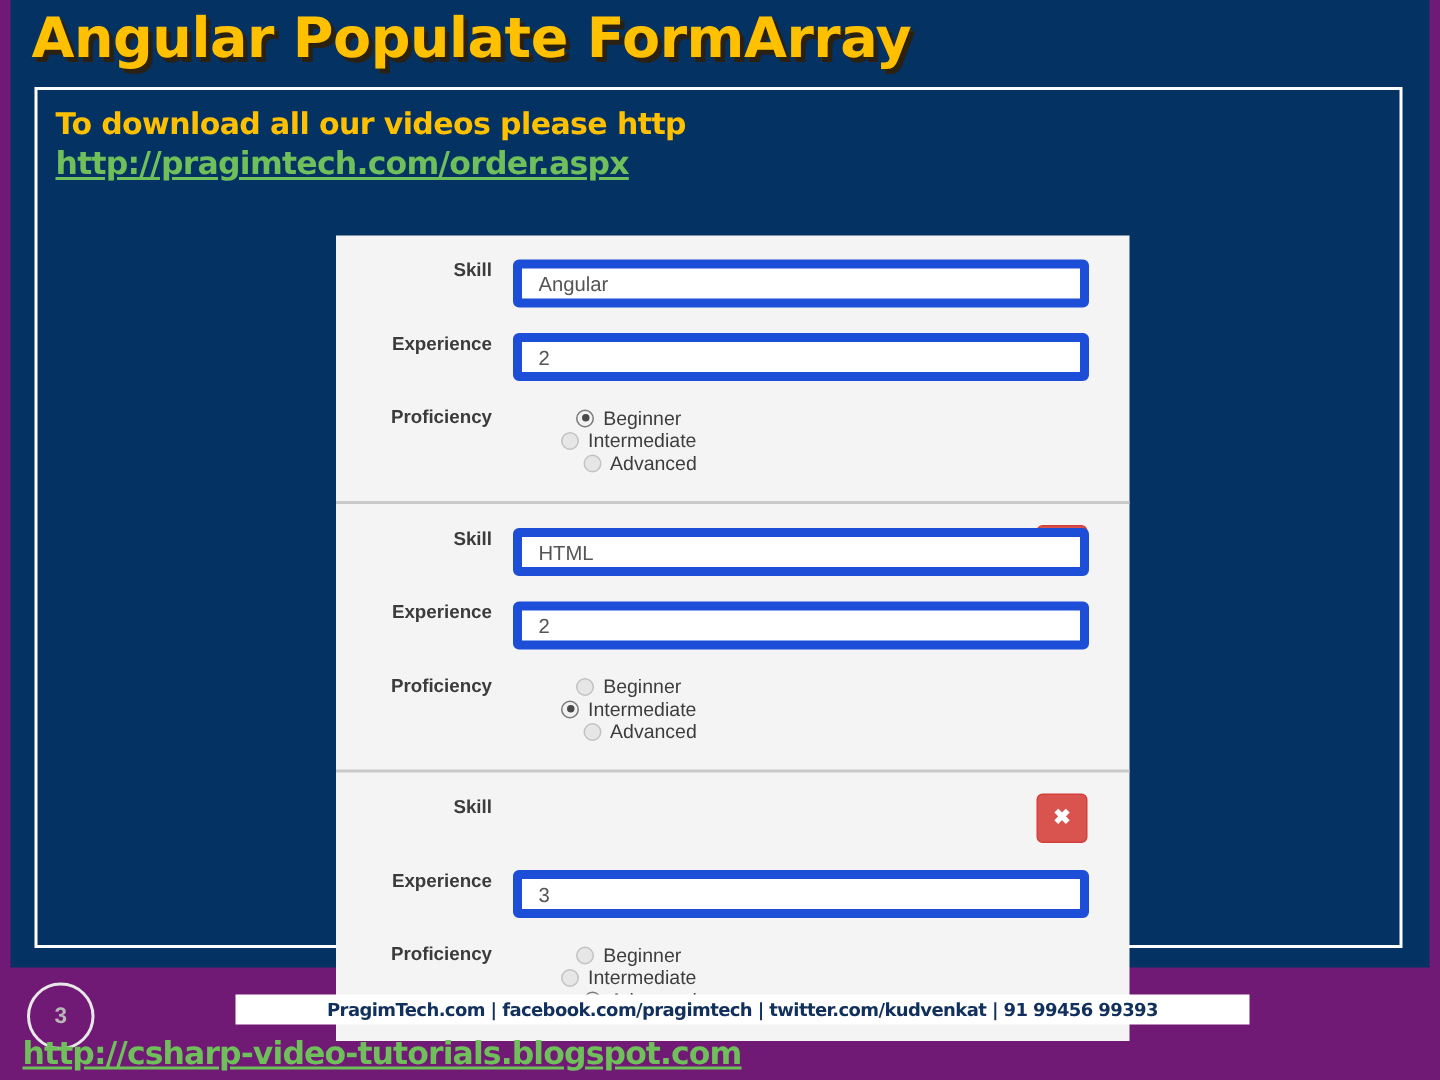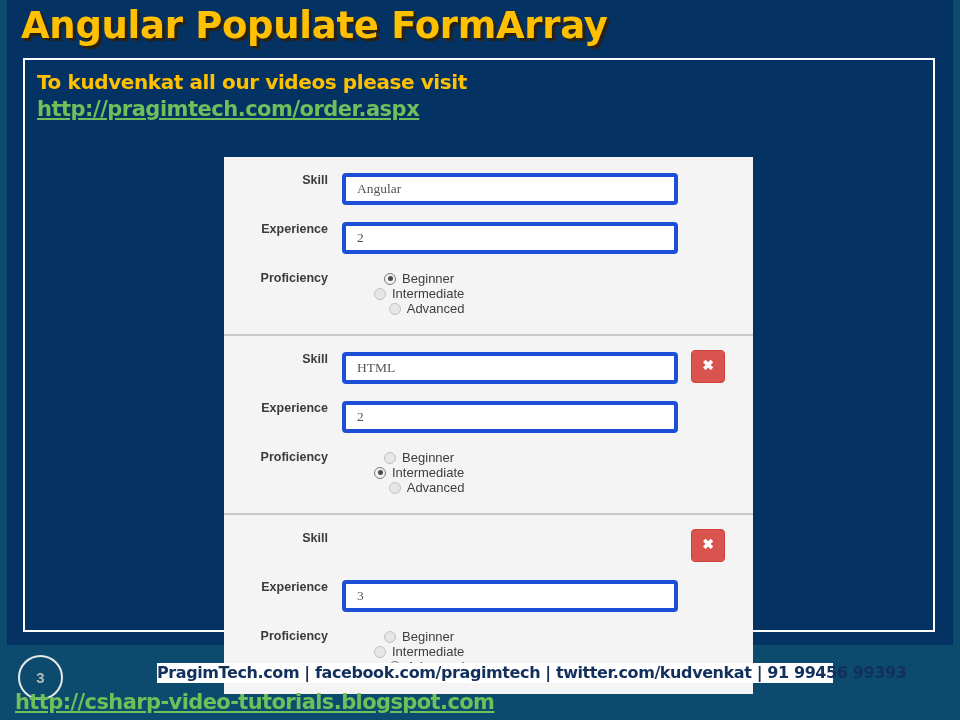--- a/index.html
+++ b/index.html
@@ -13,21 +13,21 @@
     height: 720px;
     overflow: hidden;
     font-family: "Liberation Sans", sans-serif;
   }
 
   
   .slide {
     position: relative;
     width: 960px;
     height: 720px;
-    background: #0c4a6e;
+    background: #701a75;
     box-sizing: border-box;
   }
 
   
   .slide-body {
     position: absolute;
     left: 7px;
     top: 0;
     width: 946px;
     height: 645px;
@@ -133,30 +133,30 @@
     text-align: right;
     padding-right: 14px;
     box-sizing: border-box;
     font-size: 12.5px;
     font-weight: bold;
     color: #3b3b3b;
     font-family: "Liberation Sans", sans-serif;
   }
 
   .text-input {
-    width: 336px;
+    width: 384px;
     height: 32px;
     padding: 4px 11px;
     box-sizing: border-box;
-    border: 4px solid #1d4ed8;
+    border: 6px solid #1d4ed8;
     border-radius: 4px;
     background: #ffffff;
     font-size: 13.5px;
     color: #555555;
-    font-family: Liberation Serif, serif;
+    font-family: Liberation Sans, sans-serif;
     outline: none;
   }
   .text-input::placeholder { color: #9a9a9a; }
 
   .radio-set {
     display: flex;
     align-items: center;
     font-size: 13px;
     color: #3d3d3d;
     font-family: "Liberation Sans", sans-serif;
@@ -233,21 +233,21 @@
   }
 
   .footer-strip {
     position: absolute;
     left: 157px;
     top: 663px;
     width: 676px;
     height: 20px;
     background: #ffffff;
     color: #12305c;
-    font-size: 16px;
+    font-size: 12px;
     font-weight: bold;
     text-align: center;
     line-height: 20px;
     white-space: nowrap;
     font-family: "DejaVu Sans", sans-serif;
     letter-spacing: -0.4px;
     box-sizing: border-box;
   }
 
   .footer-link {
@@ -272,21 +272,21 @@
 
   <div class="slide-body">
 
     <div class="title-bar">
       <div class="slide-title">Angular Populate FormArray</div>
     </div>
 
     <div class="content-panel">
 
       <div class="promo">
-        <div class="promo-line1">To kudvenkat all our videos please visit</div>
+        <div class="promo-line1">To download all our videos please http</div>
         <div class="promo-link">http://pragimtech.com/order.aspx</div>
       </div>
 
       <div class="form-card">
 
         <div class="skill-group">
           <div class="form-row">
             <div class="field-label">Skill</div>
             <input class="text-input" type="text" value="Angular" style="">
           </div>

